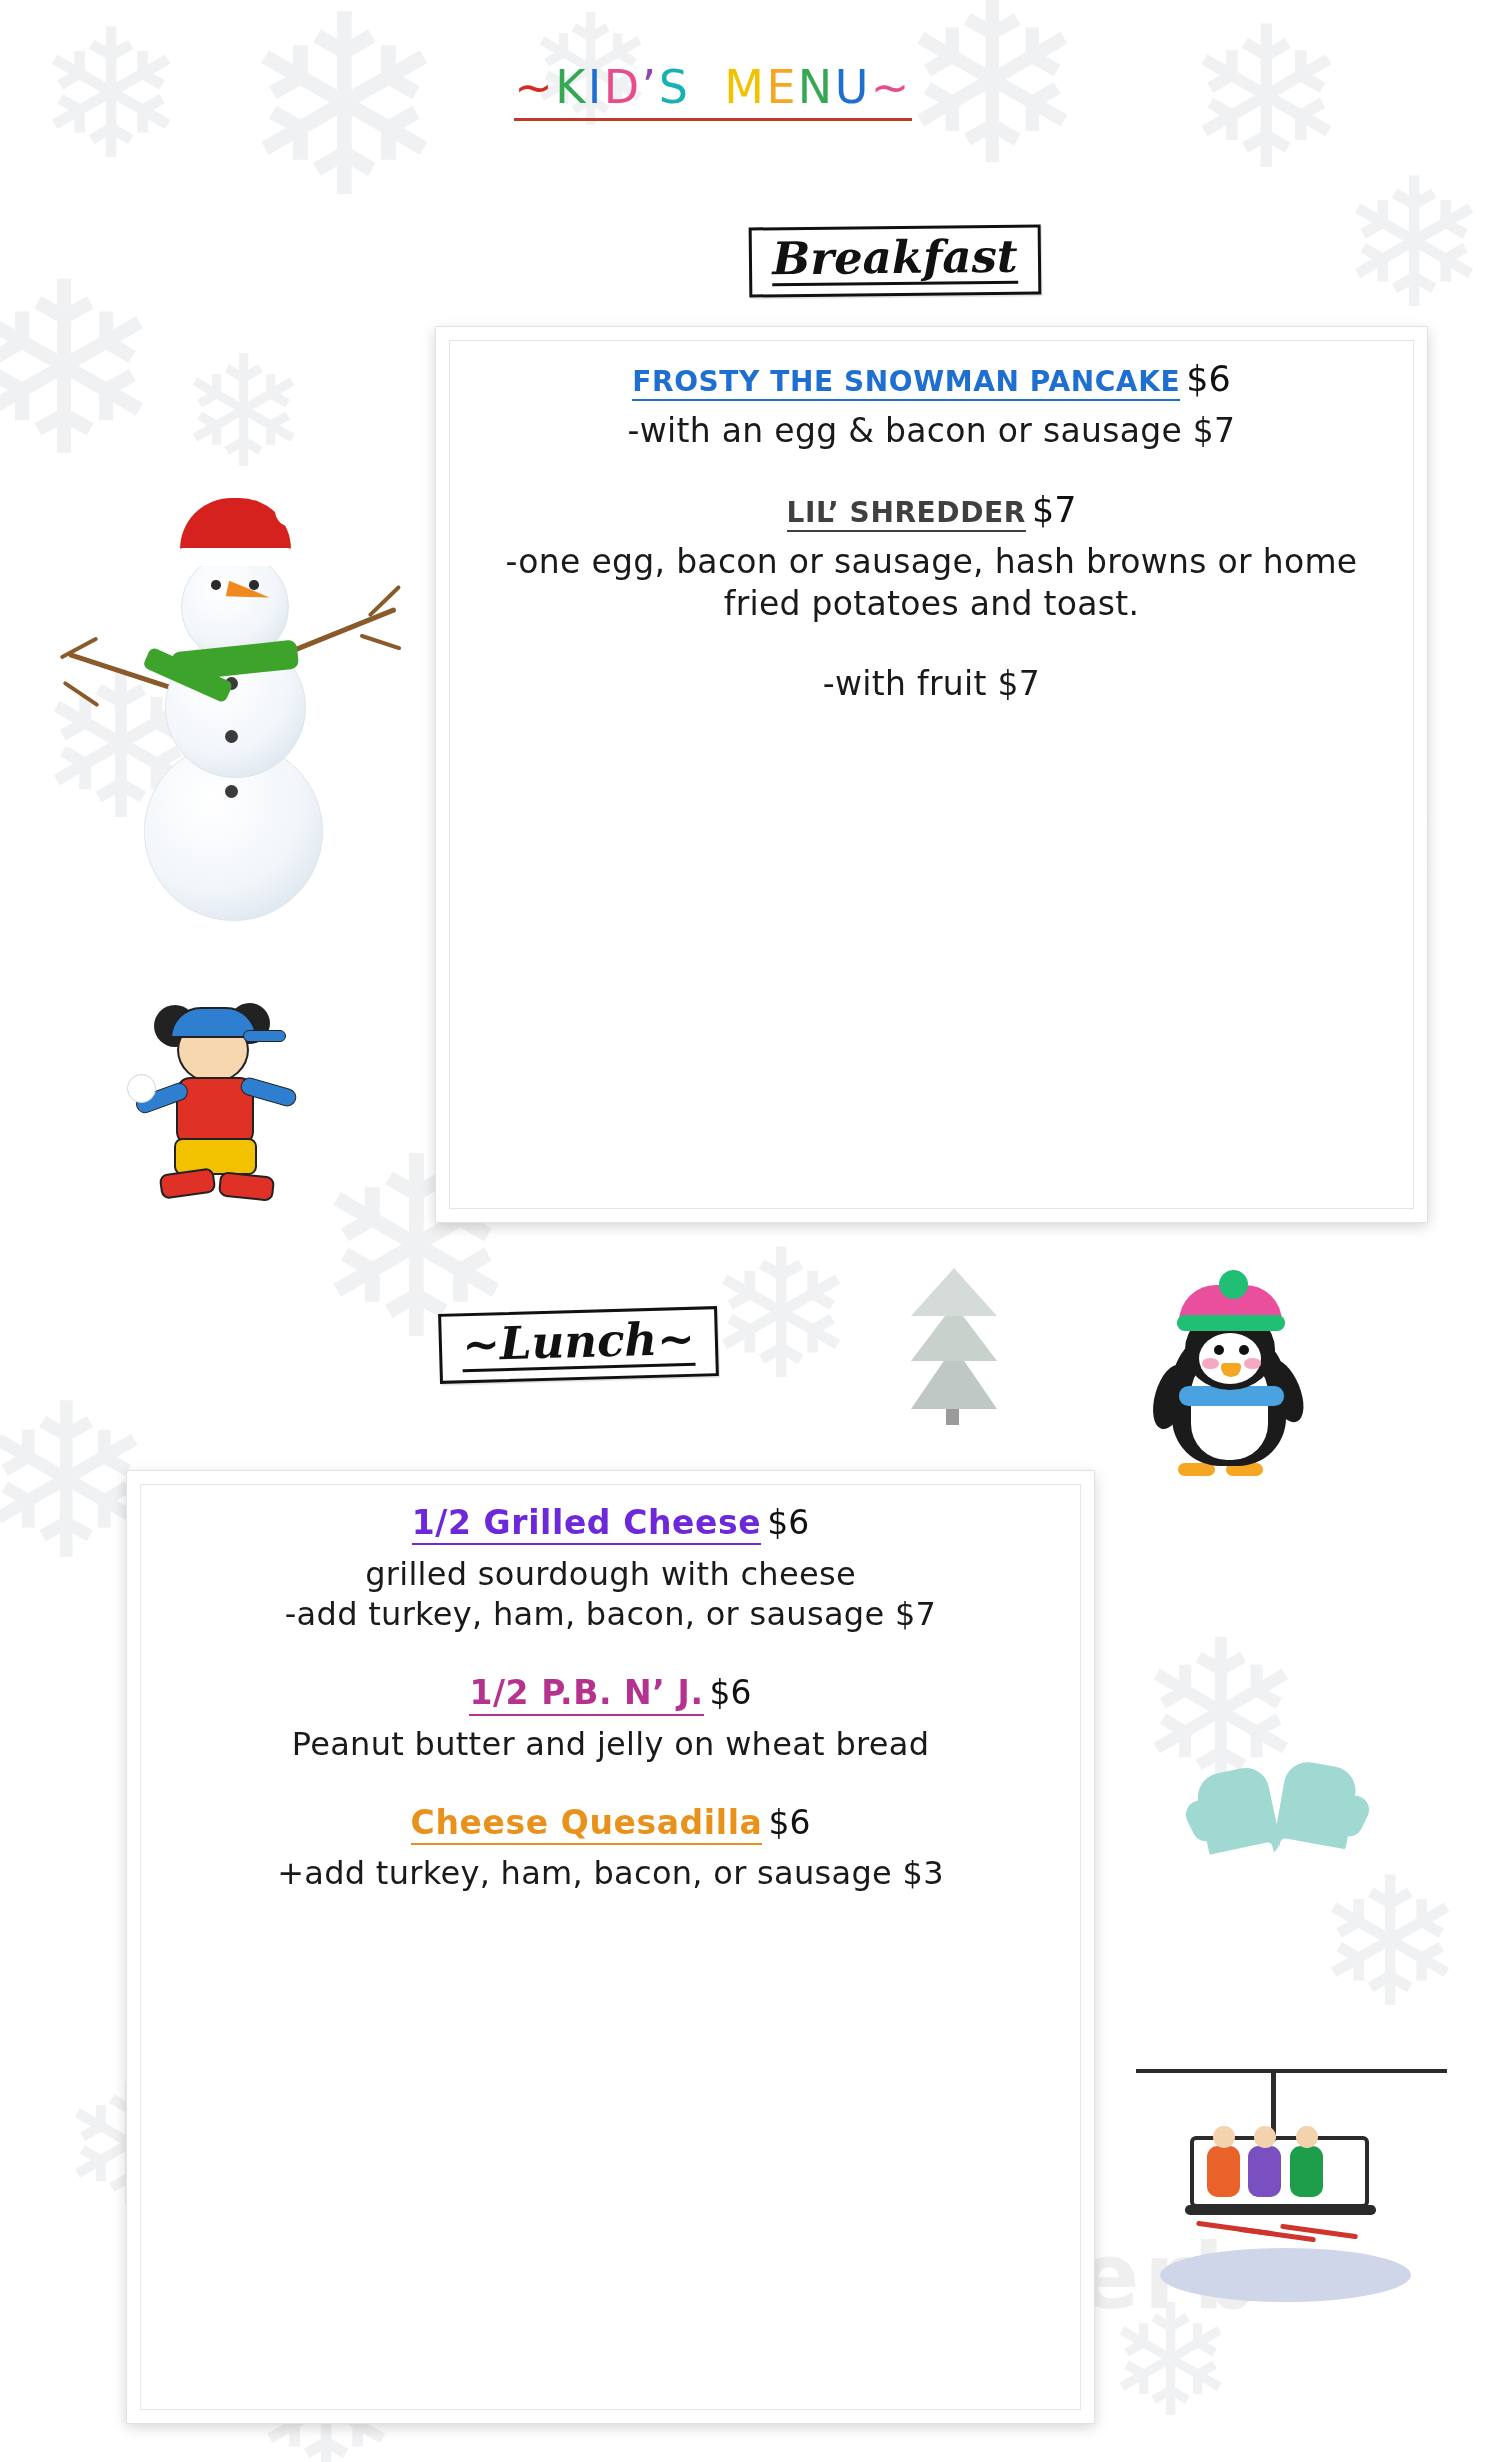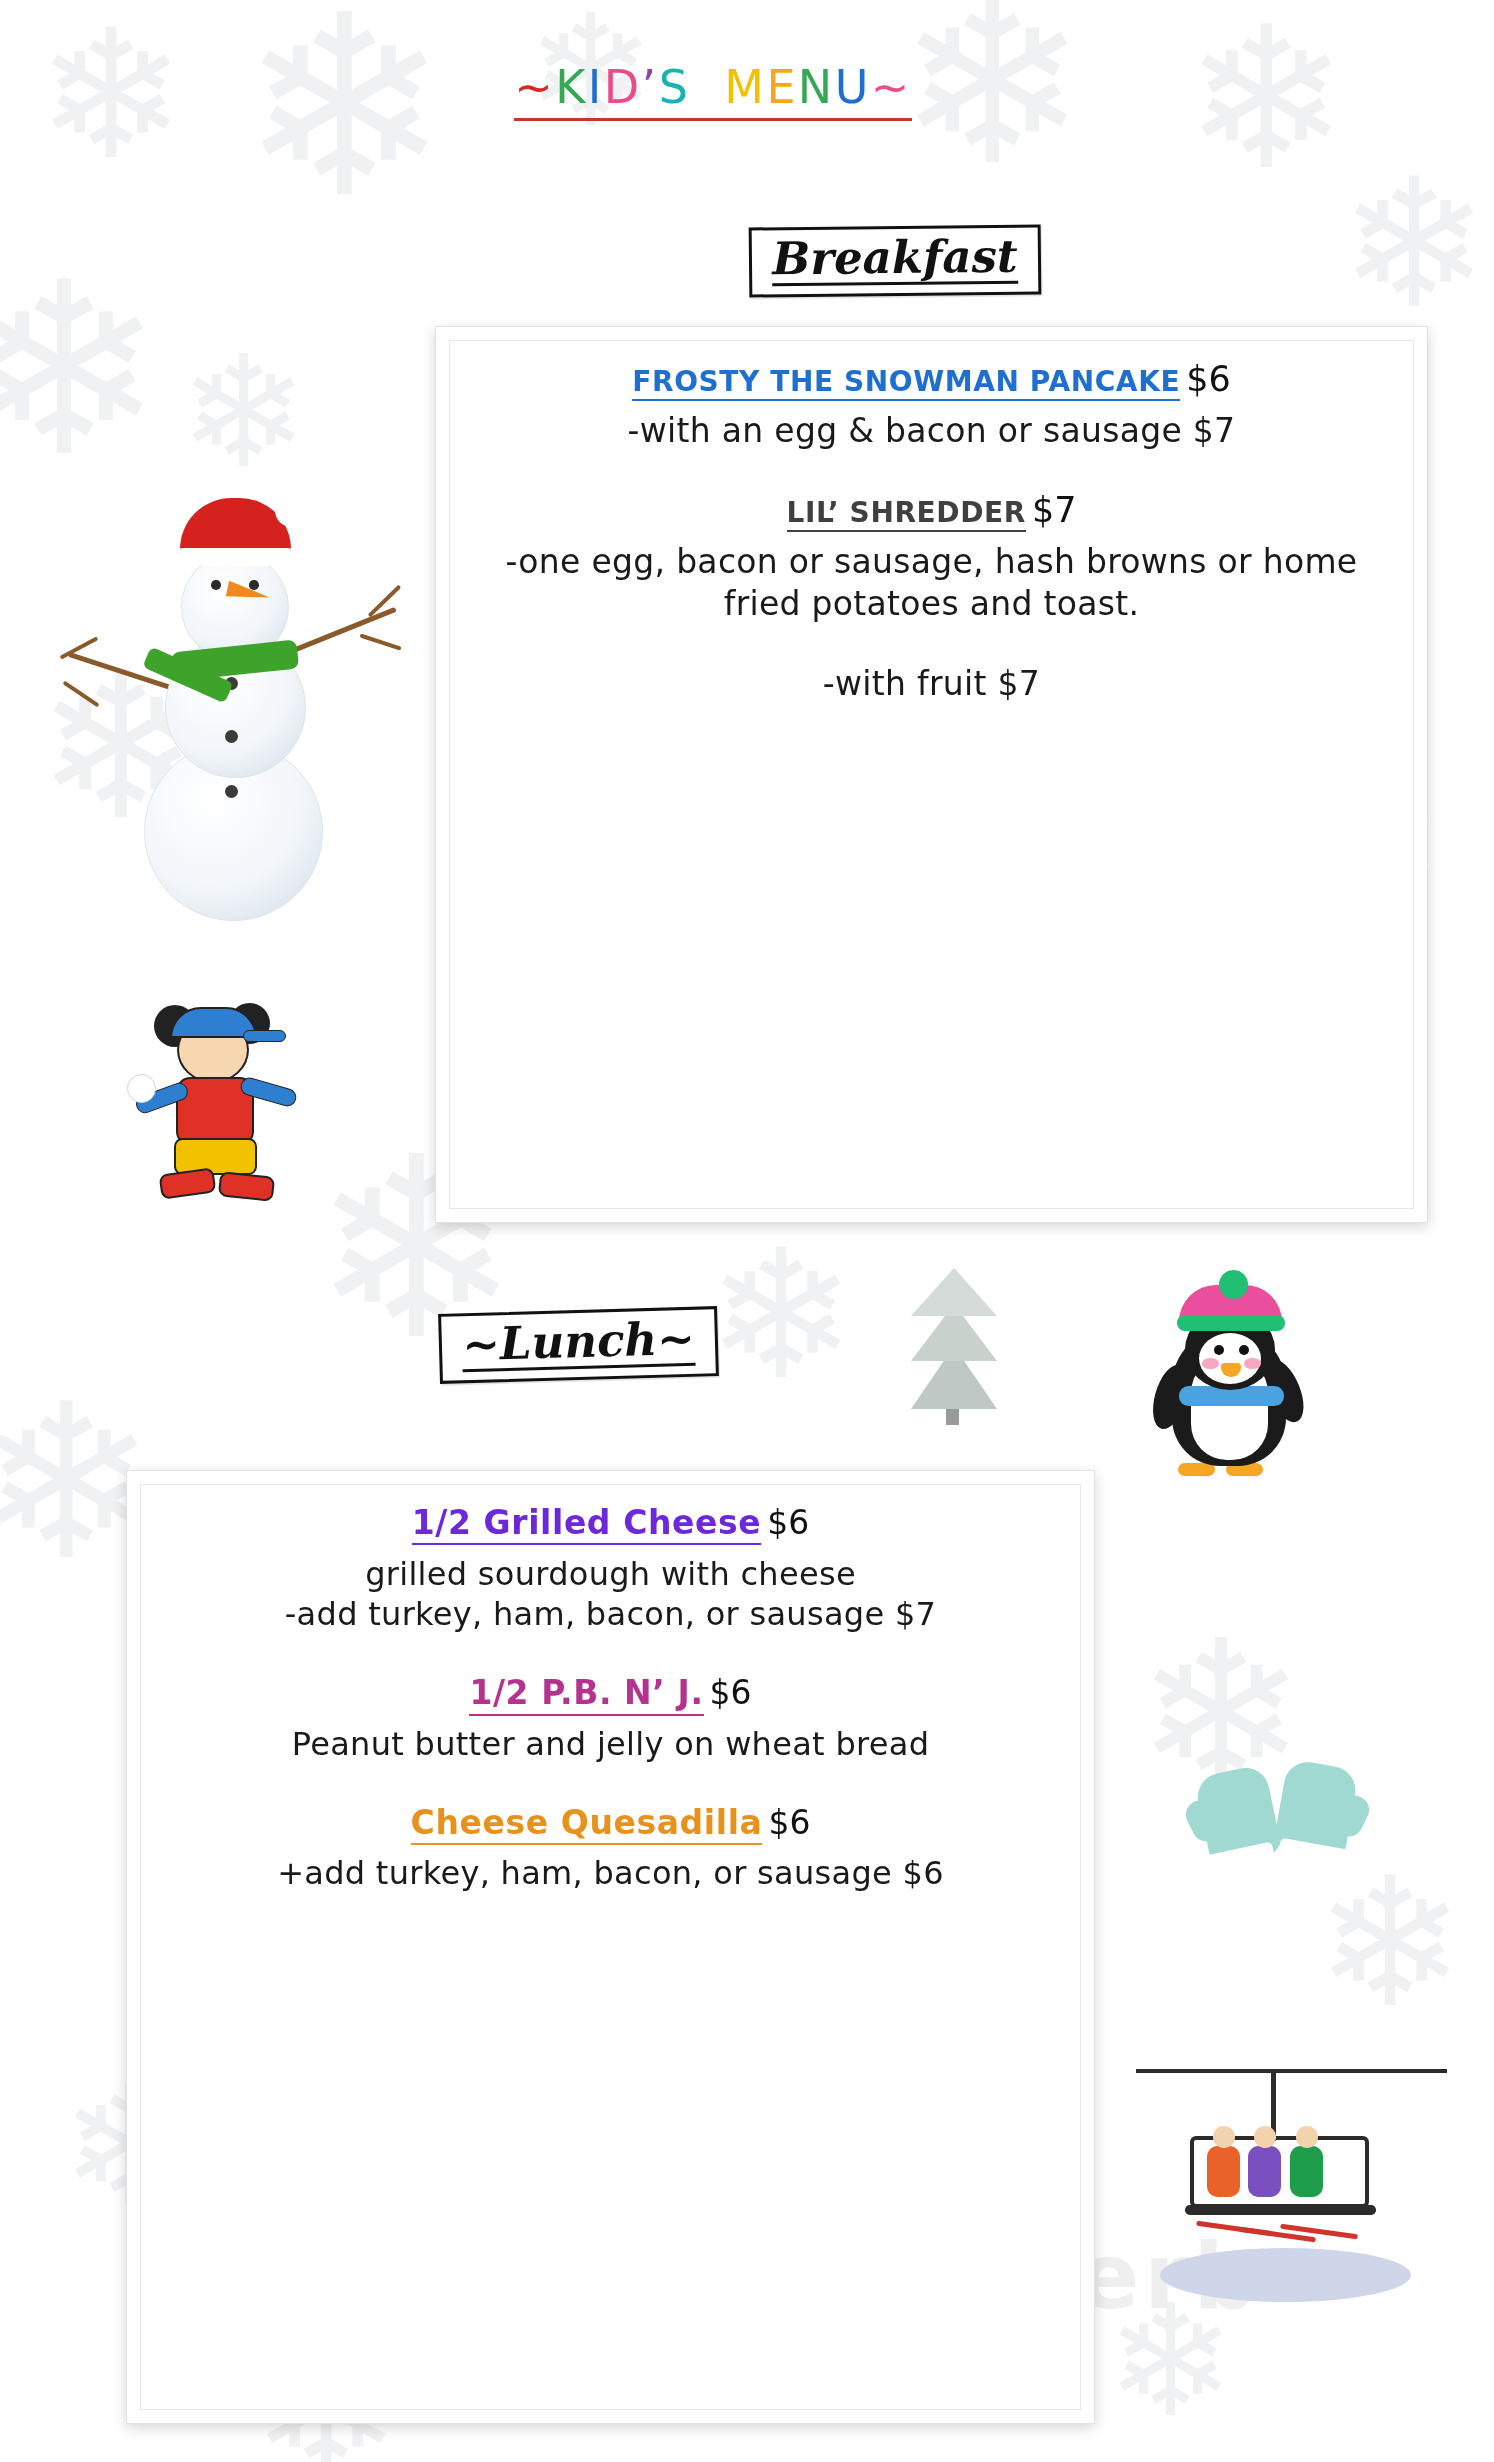--- a/index.html
+++ b/index.html
@@ -338,21 +338,21 @@
 -add turkey, ham, bacon, or sausage $7</div>
       </div>
 
       <div class="item">
         <div><span class="item-name" style="color:#b5338f">1/2 P.B. N’ J.</span><span class="item-price">$6</span></div>
         <div class="item-desc">Peanut butter and jelly on wheat bread</div>
       </div>
 
       <div class="item">
         <div><span class="item-name" style="color:#e8921c">Cheese Quesadilla</span><span class="item-price">$6</span></div>
-        <div class="item-desc">+add turkey, ham, bacon, or sausage $6</div>
+        <div class="item-desc">+add turkey, ham, bacon, or sausage $3</div>
       </div>
 
     </div>
   </div>
 
   <div class="art" id="snowman">
     <div class="sm-arm" id="sm-arm-l"></div>
     <div class="sm-arm" id="sm-arm-r"></div>
     <div class="sm-twig" style="left:-20.3px; top:263px; width:42px; transform:rotate(-28deg);"></div>
     <div class="sm-twig" style="left:-18px; top:309px; width:42px; transform:rotate(34deg);"></div>

